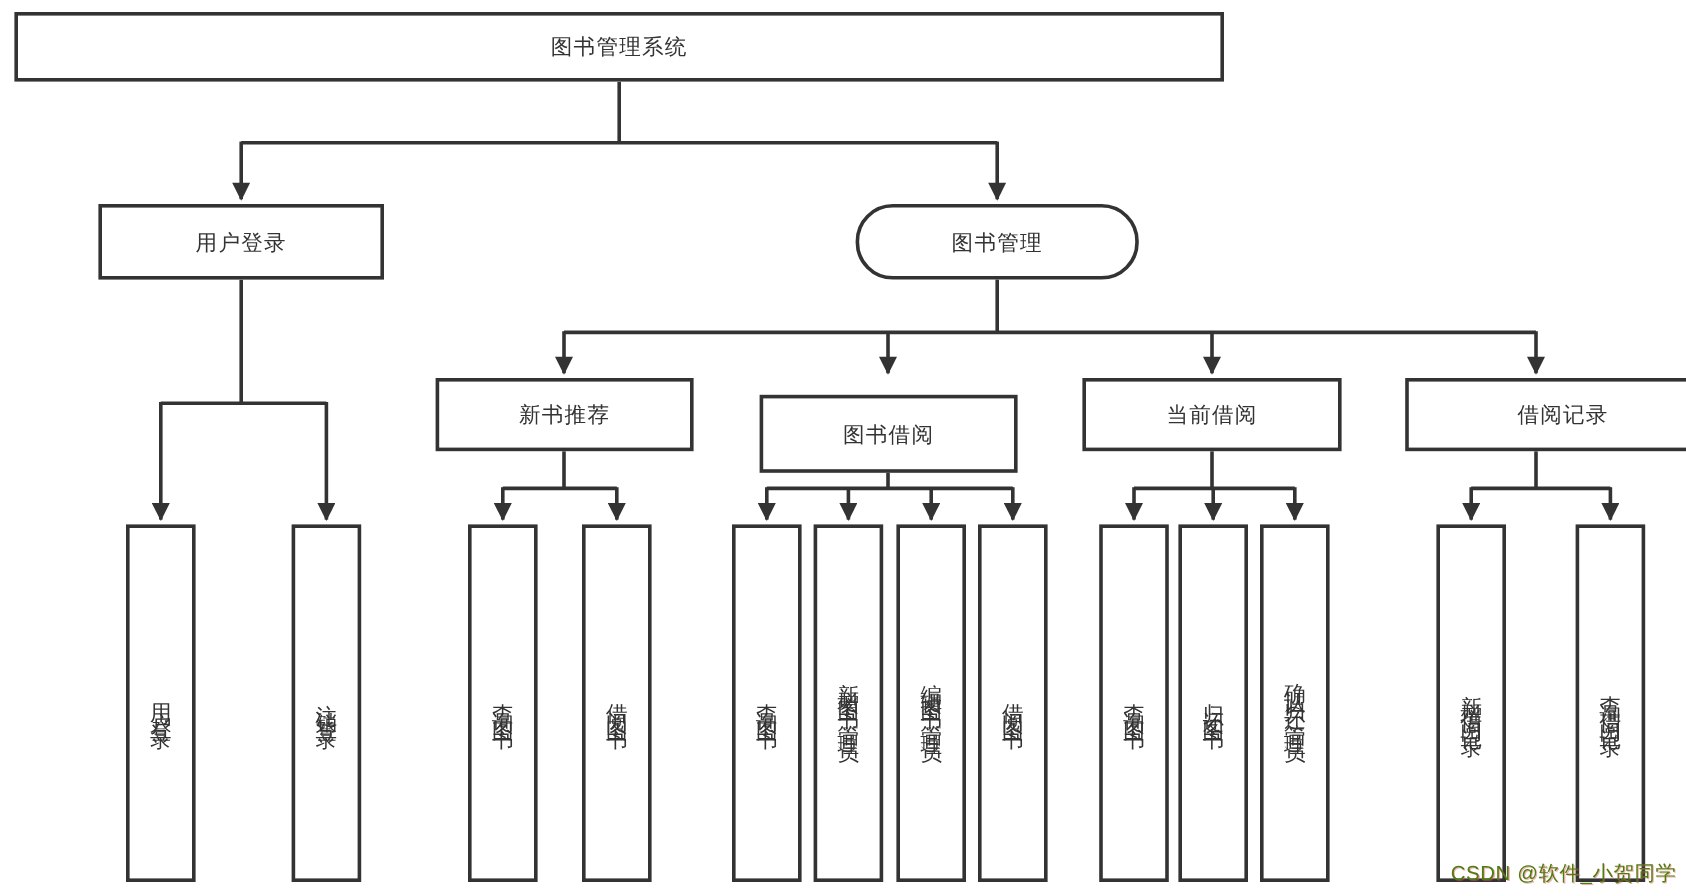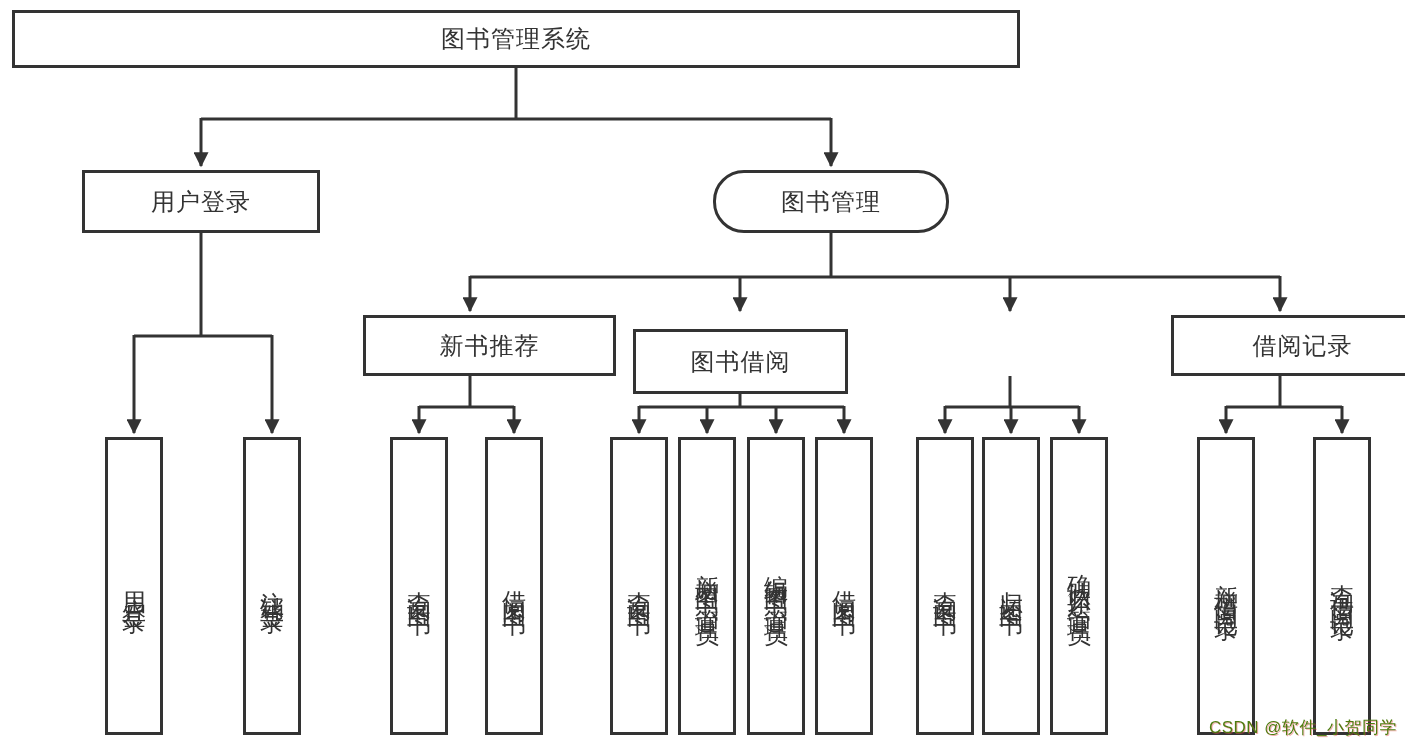--- a/index.html
+++ b/index.html
@@ -23,21 +23,21 @@
   }
   .node {
     position: absolute;
     box-sizing: border-box;
     background: #ffffff;
     border: 3px solid #333333;
     display: flex;
     align-items: center;
     justify-content: center;
     color: #333333;
-    font-size: 24px;
+    font-size: 18px;
     letter-spacing: 1px;
     z-index: 2;
   }
   .leaf {
     width: 58px;
     height: 298px;
     top: 437px;
   }
   .leaf span {
     writing-mode: vertical-rl;
@@ -45,21 +45,21 @@
     letter-spacing: 7px;
     line-height: 1.0;
     white-space: nowrap;
   }
   
   .n-root   { left: 12px;   top: 10px;  width: 1008px; height: 58px; }
   
   .n-l2-0   { left: 82px;   top: 170px; width: 238px;  height: 63px; }
   .n-l2-1   { left: 713px;  top: 170px; width: 236px;  height: 63px; border-radius: 31px; }
   
-  .n-l3-0   { left: 363px;  top: 315px; width: 253px;  height: 61px; }
+  .n-l3-0   { left: 363px;  top: 315px; width: 215px;  height: 61px; }
   .n-l3-1   { left: 633px;  top: 329px; width: 215px;  height: 65px; font-family: Liberation Mono, monospace; }
   .n-l3-2   { left: 902px;  top: 315px; width: 216px;  height: 61px; }
   .n-l3-3   { left: 1171px; top: 315px; width: 243px;  height: 61px; padding-left: 20px; }
   
   .n-user-0      { left: 105px;  }
   .n-user-1      { left: 243px;  }
   .n-recommend-0 { left: 390px;  }
   .n-recommend-1 { left: 485px;  }
   .n-borrow-0    { left: 610px;  }
   .n-borrow-1    { left: 678px;  }
@@ -147,20 +147,23 @@
   <div class="node n-l2-1">
     <span>图书管理</span>
   </div>
 
   <div class="node n-l3-0">
     <span>新书推荐</span>
   </div>
   <div class="node n-l3-1">
     <span>图书借阅</span>
   </div>
+  <div class="node n-l3-2">
+    <span>当前借阅</span>
+  </div>
   <div class="node n-l3-3">
     <span>借阅记录</span>
   </div>
 
   <div class="node leaf n-user-0">
     <span>用户登录</span>
   </div>
   <div class="node leaf n-user-1">
     <span>注销登录</span>
   </div>

